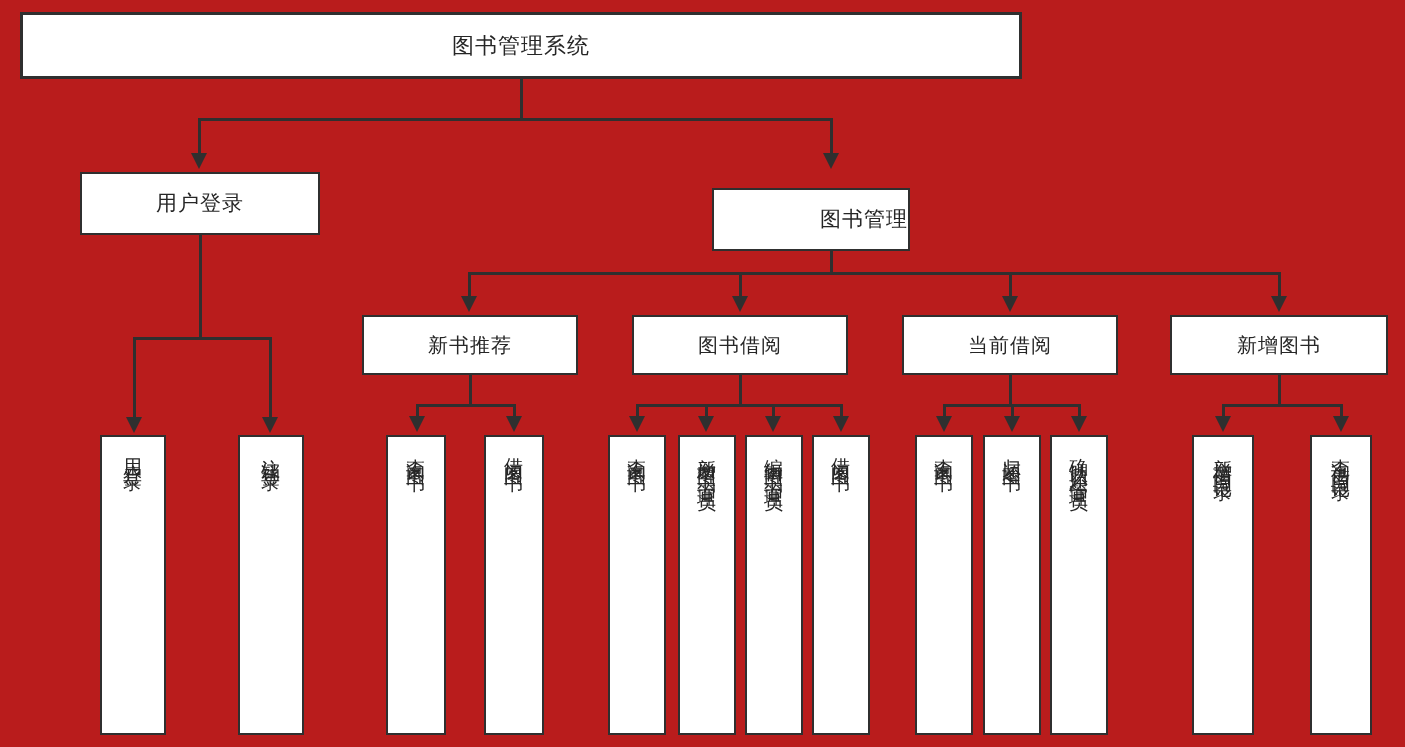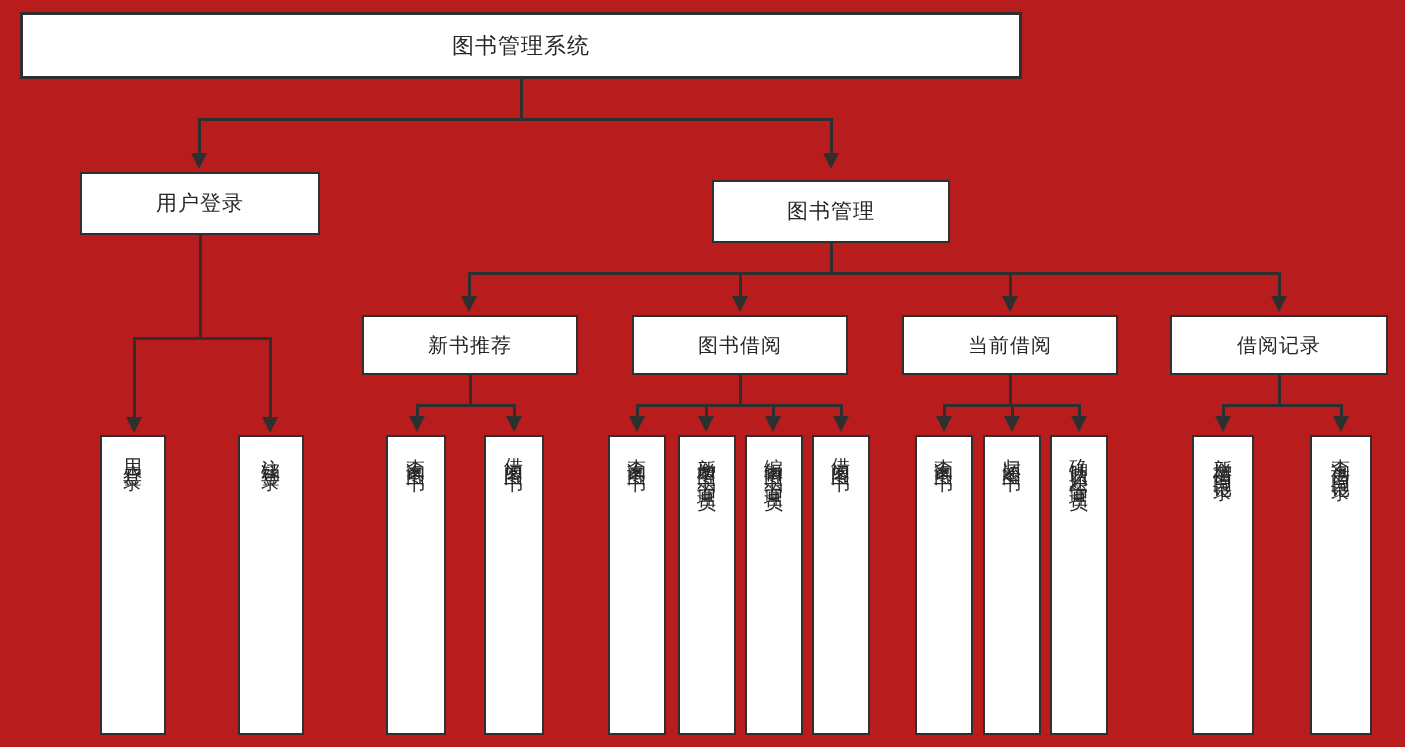--- a/index.html
+++ b/index.html
@@ -151,35 +151,35 @@
   <div class="vline" style="left:1340px; top:404px; height:13px;"></div>
   <div class="arrow" style="left:1333px; top:416px;"></div>
 
   <div class="node root" style="left:20px; top:12px; width:1002px; height:67px;">
     <span class="node-label">图书管理系统</span>
   </div>
 
   <div class="node lvl2" style="left:80px; top:172px; width:240px; height:63px;">
     <span class="node-label">用户登录</span>
   </div>
-  <div class="node lvl2" style="left:712px; top:180px; width:238px; height:63px;">
+  <div class="node lvl2" style="left:712px; top:188px; width:198px; height:63px;justify-content:flex-end;">
     <span class="node-label">图书管理</span>
   </div>
 
   <div class="node lvl3" style="left:362px; top:315px; width:216px; height:60px;">
     <span class="node-label">新书推荐</span>
   </div>
   <div class="node lvl3" style="left:902px; top:315px; width:216px; height:60px;">
     <span class="node-label">当前借阅</span>
   </div>
   <div class="node lvl3" style="left:632px; top:315px; width:216px; height:60px;">
     <span class="node-label">图书借阅</span>
   </div>
   <div class="node lvl3" style="left:1170px; top:315px; width:218px; height:60px;">
-    <span class="node-label">借阅记录</span>
+    <span class="node-label">新增图书</span>
   </div>
 
   <div class="node leaf" style="left:100px; top:435px; width:66px; height:300px;">
     <span class="node-label">用户登录</span>
   </div>
   <div class="node leaf" style="left:238px; top:435px; width:66px; height:300px;">
     <span class="node-label">注销登录</span>
   </div>
   <div class="node leaf" style="left:386px; top:435px; width:60px; height:300px;">
     <span class="node-label">查询图书</span>

